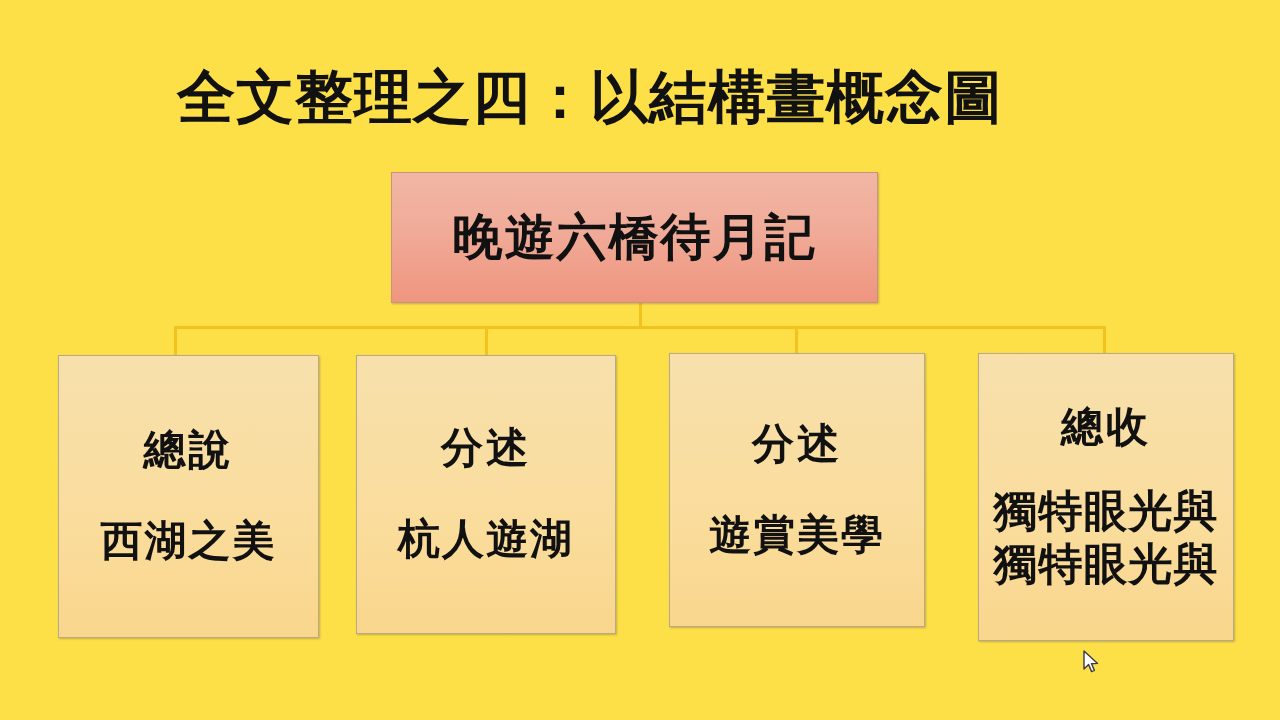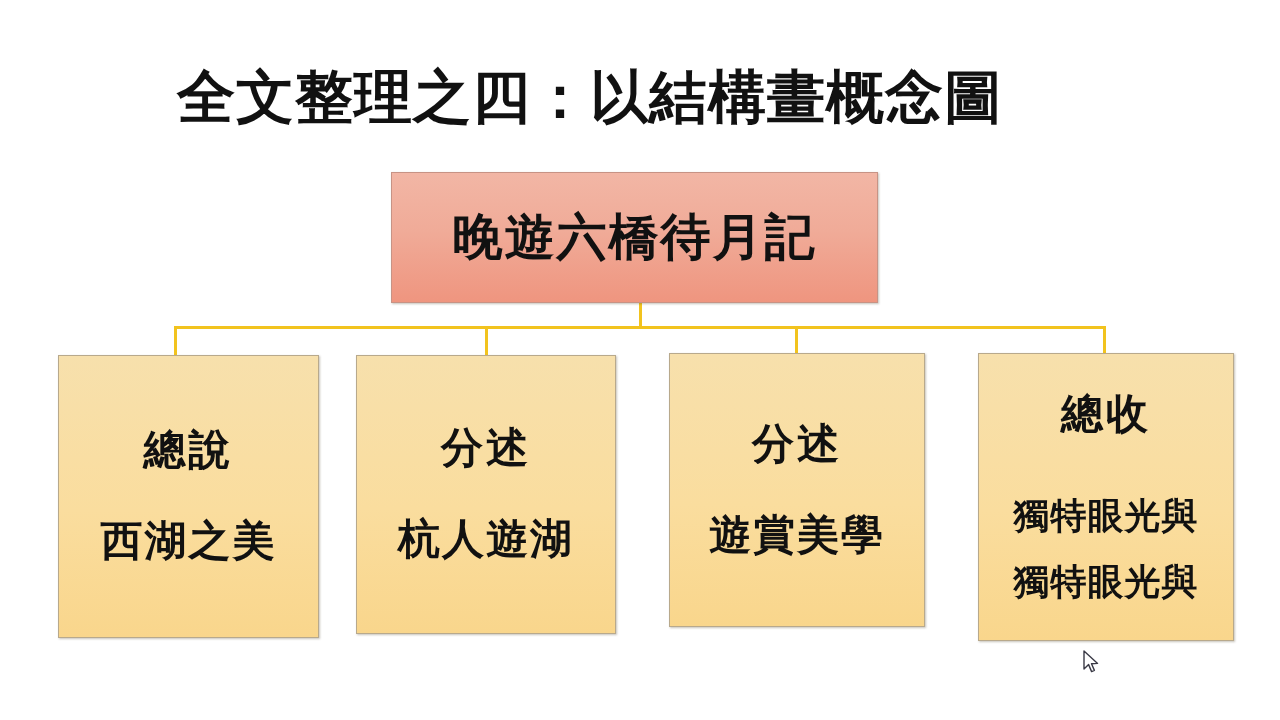--- a/index.html
+++ b/index.html
@@ -11,21 +11,21 @@
     width: 1280px;
     height: 720px;
     overflow: hidden;
     background: #ecede8;
     font-family: "DejaVu Sans", "Liberation Sans", sans-serif;
   }
   #slide {
     position: relative;
     width: 1280px;
     height: 720px;
-    background: #ffffff;
+    background: #fde047;
   }
 
   
   #slide-title {
     position: absolute;
     left: 0;
     top: 66px;
     width: 1180px;
     text-align: center;
     font-size: 58px;
@@ -89,29 +89,28 @@
     line-height: 1.15;
     white-space: nowrap;
   }
   .node-child .node-detail {
     font-size: 42px;
     letter-spacing: 2px;
     line-height: 1.2;
     white-space: nowrap;
   }
   .node-child .node-detail.small {
-    font-size: 36px;
+    font-size: 44px;
     letter-spacing: 1px;
-    margin-top: 23px;
   }
 
   #node-c1 { left: 44px;  top: 355px; width: 261px; height: 283px; margin-left: 14px; }
   #node-c2 { left: 356px; top: 355px; width: 260px; height: 279px; }
   #node-c3 { left: 669px; top: 353px; width: 256px; height: 274px; }
-  #node-c4 { left: 978px; top: 353px; width: 256px; height: 288px; font-family: Liberation Serif, serif; }
+  #node-c4 { left: 978px; top: 353px; width: 256px; height: 288px; }
 
   #node-c1 .gap { height: 42px; }
   #node-c2 .gap { height: 42px; }
   #node-c3 .gap { height: 42px; }
   #node-c4 .gap { height: 34px; }
 
   
   #cursor {
     position: absolute;
     left: 1082px;

